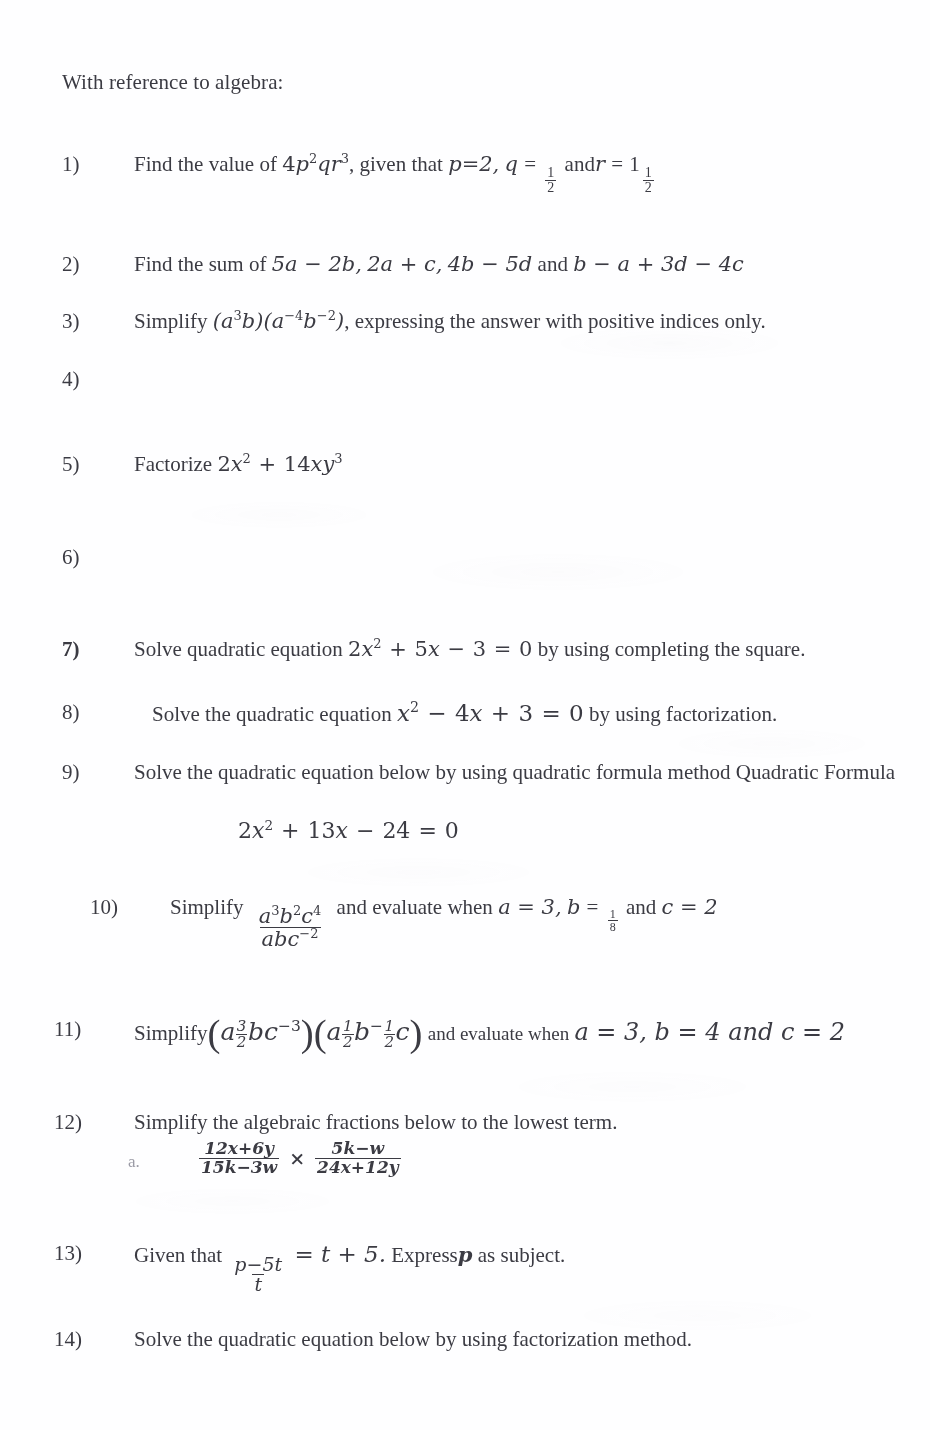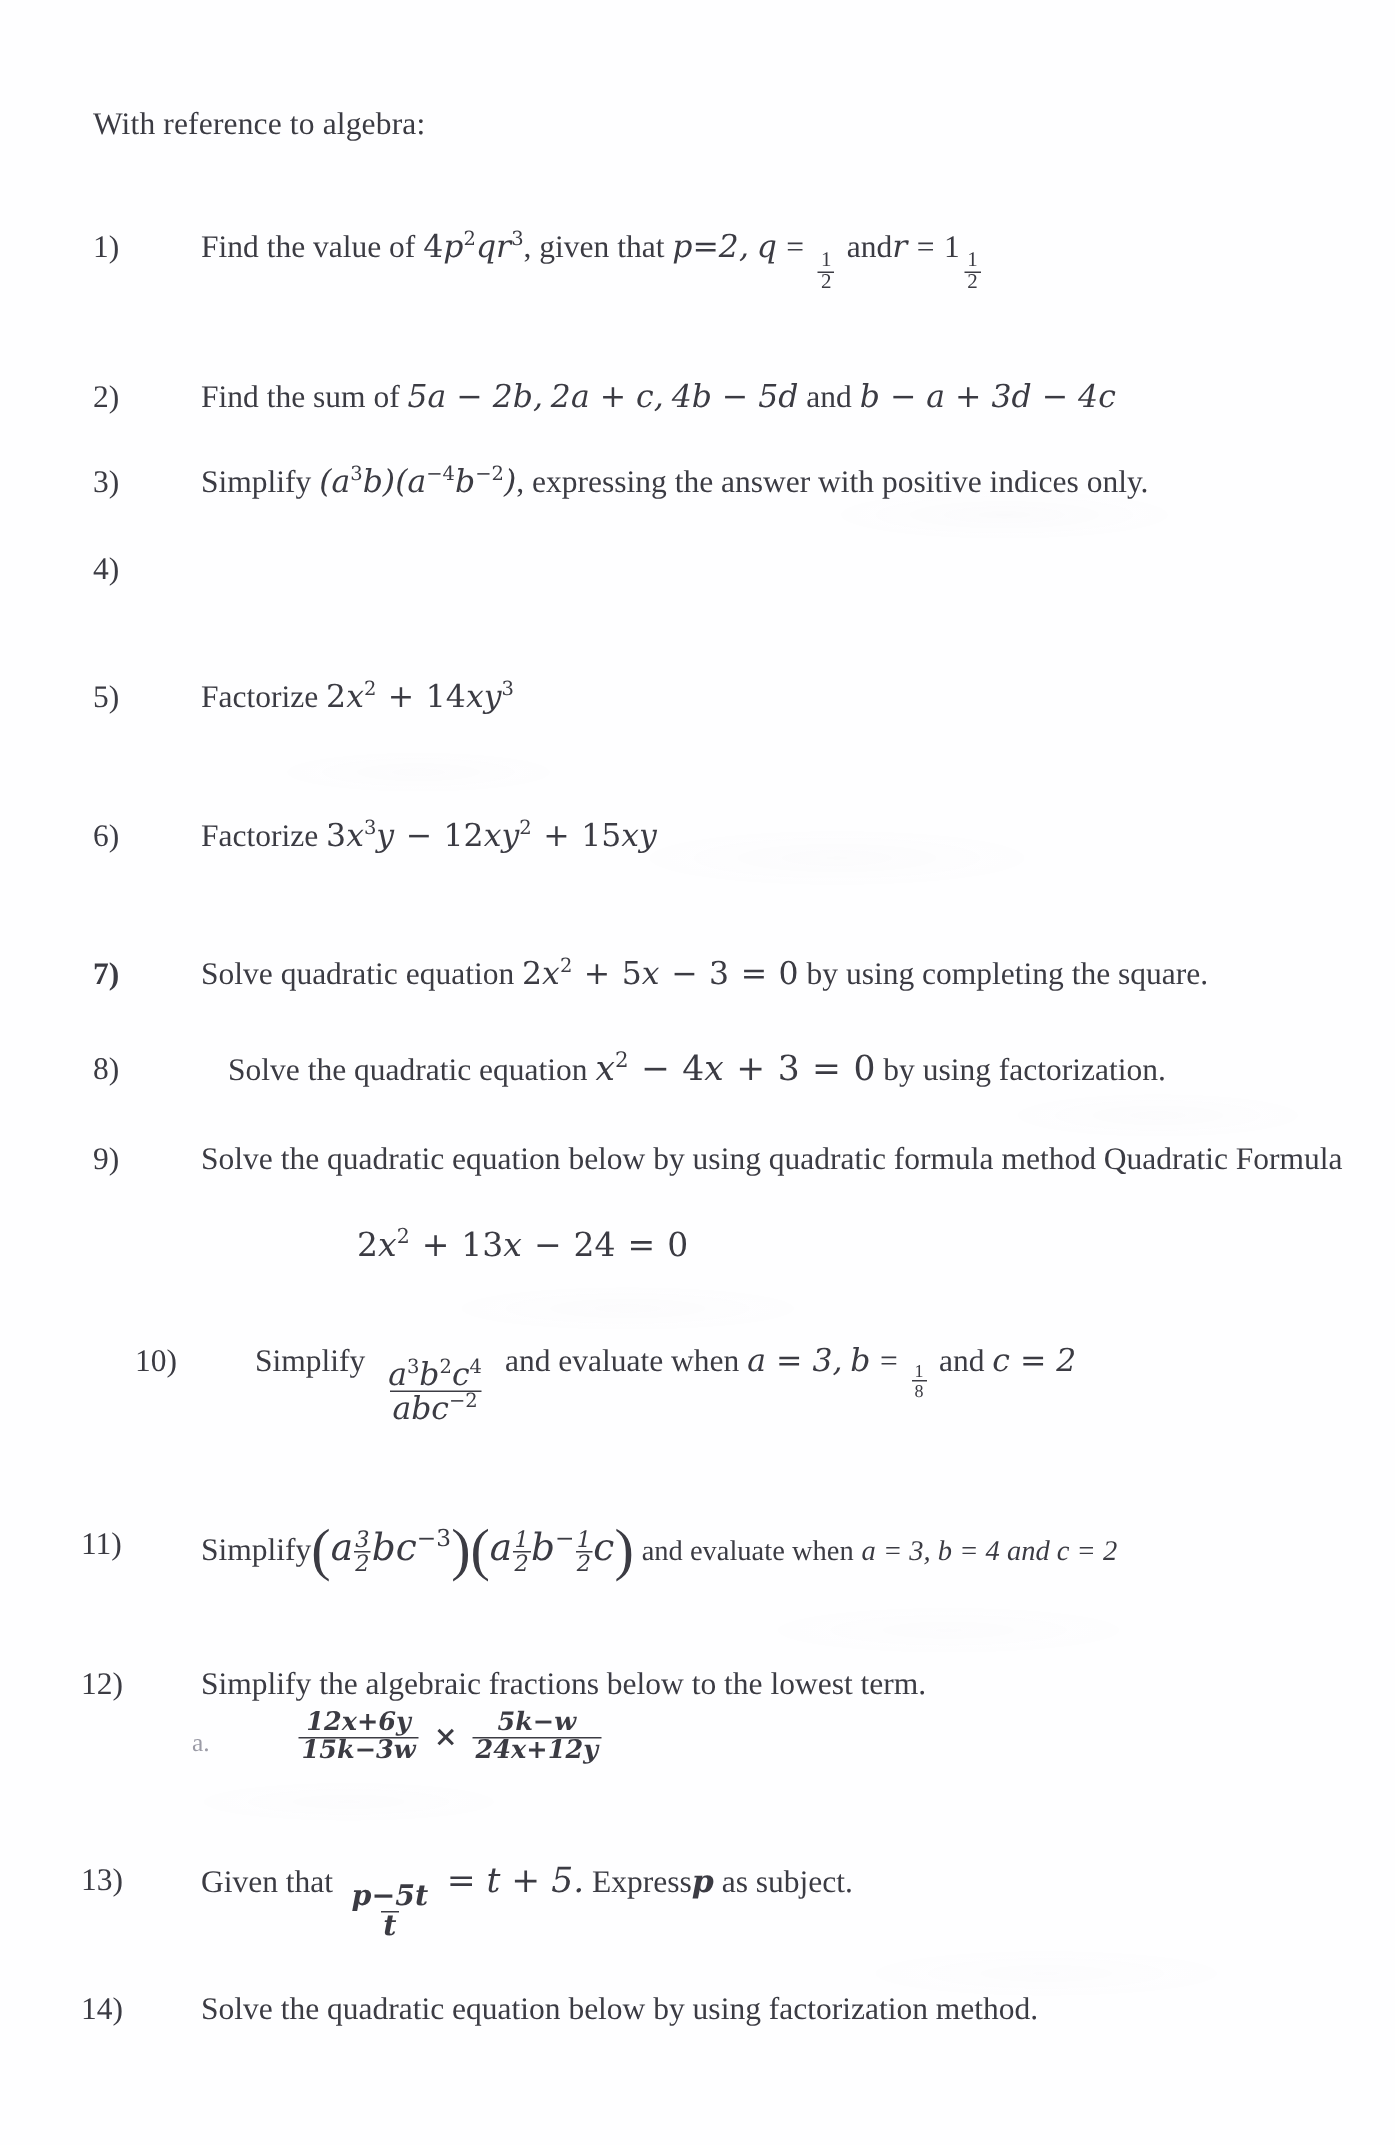--- a/index.html
+++ b/index.html
@@ -195,24 +195,20 @@
   <div class="item" style="left:62px; top:450px; width:600px;">
     <div class="num">5)</div>
     <div class="body-txt">
       <span>Factorize</span>
       <span class="m"><span class="mn">2</span>x<sup class="ex up">2</sup> <span class="op">+</span> <span class="mn">14</span>xy<sup class="ex up">3</sup></span>
     </div>
   </div>
 
   <div class="item" style="left:62px; top:543px; width:600px;">
     <div class="num">6)</div>
-    <div class="body-txt">
-      <span>Factorize</span>
-      <span class="m"><span class="mn">3</span>x<sup class="ex up">3</sup>y <span class="op">−</span> <span class="mn">12</span>xy<sup class="ex up">2</sup> <span class="op">+</span> <span class="mn">15</span>xy</span>
-    </div>
   </div>
 
   <div class="item" style="left:62px; top:635px; width:850px;">
     <div class="num bold">7)</div>
     <div class="body-txt">
       <span>Solve quadratic equation</span>
       <span class="m"><span class="mn">2</span>x<sup class="ex up">2</sup> <span class="op">+</span> <span class="mn">5</span>x <span class="op">−</span> <span class="mn">3</span> <span class="op">=</span> <span class="mn">0</span></span>
       <span>by using completing the square.</span>
     </div>
   </div>
@@ -265,21 +261,21 @@
             <span class="n">3</span>
             <span class="d">2</span>
           </span>bc<sup class="ex up">−3</sup><span class="bigparen">)</span><span class="bigparen">(</span>a<span class="fexp">
             <span class="n">1</span>
             <span class="d">2</span>
           </span>b<sup class="ex up" style="font-style:normal;">−</sup><span class="fexp">
             <span class="n">1</span>
             <span class="d">2</span>
           </span>c<span class="bigparen">)</span></span>
       <span style="font-size:19px;">and evaluate when</span>
-      <span class="m" style="font-size:19px;font-family:Liberation Serif, serif;">a = 3, b = 4 and c = 2</span>
+      <span class="m" style="font-size:24px;">a = 3, b = 4 and c = 2</span>
     </div>
   </div>
 
   <div class="item" style="left:54px; top:1108px; width:860px;">
     <div class="num" style="width:80px; flex:0 0 80px;">12)</div>
     <div class="body-txt">Simplify the algebraic fractions below to the lowest term.</div>
   </div>
   <div class="sublabel" style="left:128px; top:1152px;">a.</div>
   <div class="subfrac m" style="left:196px; top:1140px; display:flex; align-items:center;">
     <span class="frac">
@@ -290,21 +286,21 @@
     <span class="frac">
       <span class="n">5k−w</span>
       <span class="d">24x+12y</span>
     </span>
   </div>
 
   <div class="item" style="left:54px; top:1239px; width:860px;">
     <div class="num" style="width:80px; flex:0 0 80px;">13)</div>
     <div class="body-txt">
       <span>Given that</span>
-      <span class="frac m" style="font-size:19px; font-weight:bold; margin:0 5px;">
+      <span class="frac m" style="font-size:19px; font-weight:normal; margin:0 5px;">
         <span class="n">p−5t</span>
         <span class="d">t</span>
       </span>
       <span class="m" style="font-size:23px;">= t + 5.</span>
       <span>Express</span><span class="m" style="font-weight:bold;">p</span>
       <span>as subject.</span>
     </div>
   </div>
 
   <div class="item" style="left:54px; top:1325px; width:860px;">

